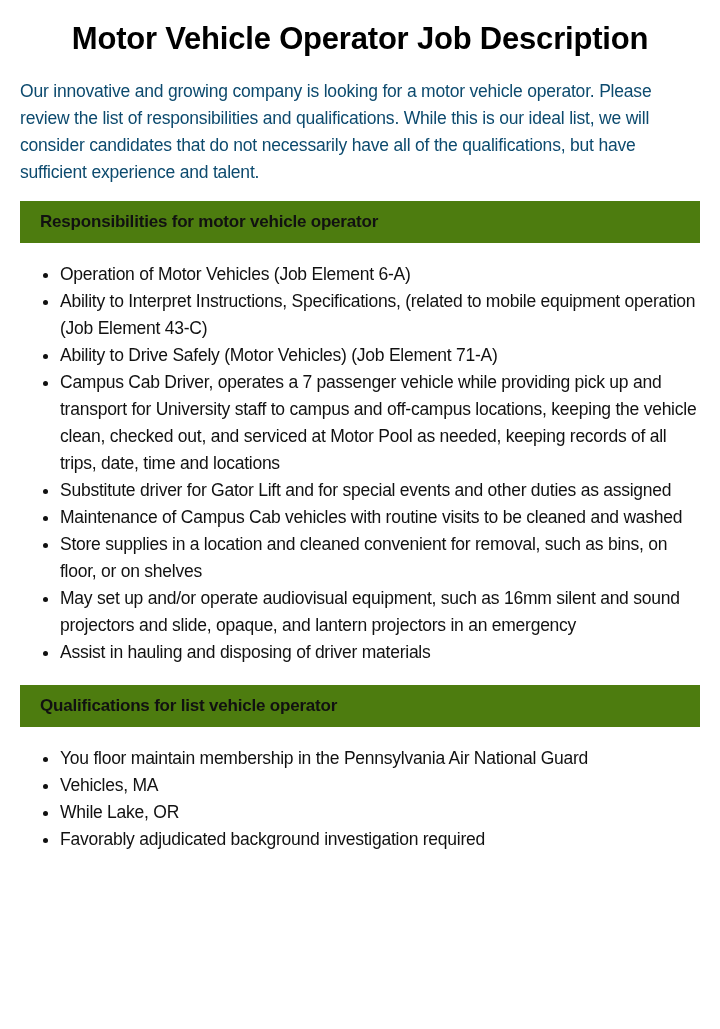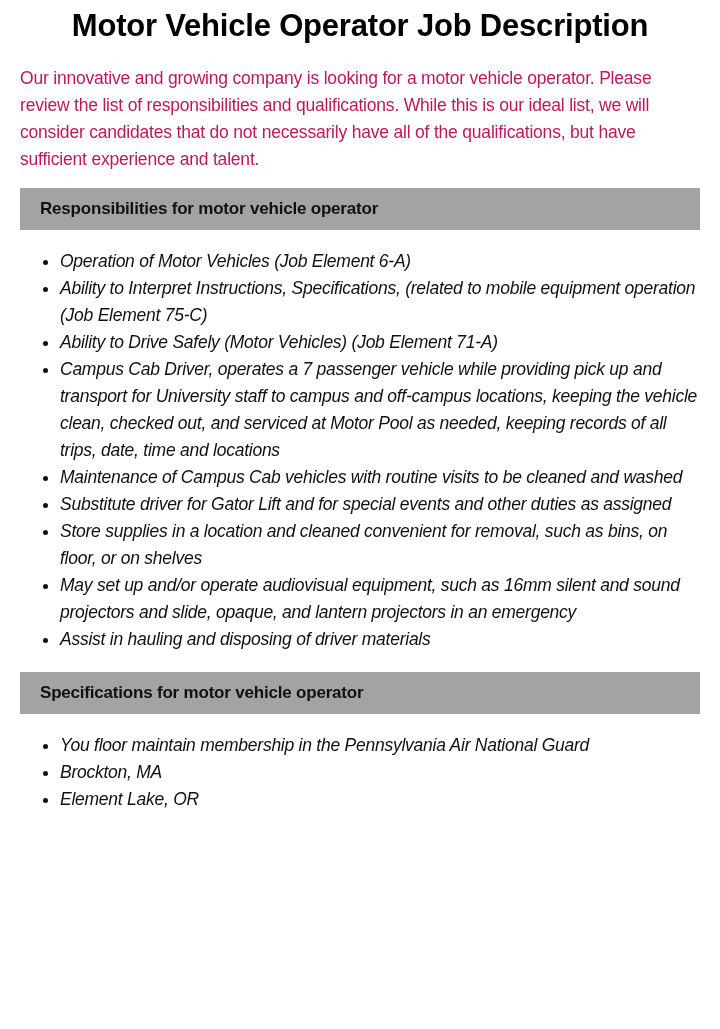--- a/index.html
+++ b/index.html
@@ -6,52 +6,51 @@
     body {
       width: 720px;
       height: 1029px;
       overflow: hidden;
       font-family: "Liberation Sans", sans-serif;
       color: #111111;
     }
     .page { padding: 0 20px 0 20px; }
     h1 {
       margin: 0;
-      padding-top: 5px;
+      padding-top: 18px;
       height: 42px;
       line-height: 42px;
       text-align: center;
       font-size: 31px;
       font-weight: bold;
       color: #000000;
       letter-spacing: -0.2px;
     }
     .intro {
       margin: 18px 0 0 0;
       font-size: 17.5px;
       line-height: 27px;
-      color: #be185d;
+      color: #0c4a6e;
       letter-spacing: -0.2px;
     }
     .section-header {
       margin-top: 15px;
-      background: #a3a3a3;
+      background: #4d7c0f;
       height: 42px;
       line-height: 42px;
       padding-left: 20px;
       font-size: 17px;
       font-weight: bold;
       color: #111111;
       letter-spacing: -0.2px;
     }
     ul {
       margin: 18px 0 0 0;
       padding: 0 0 0 40px;
       list-style: none;
-      font-style: italic;
     }
     li {
       position: relative;
       font-size: 17.5px;
       line-height: 27px;
       color: #111111;
       letter-spacing: -0.25px;
     }
     li::before {
       content: "";
@@ -68,29 +67,30 @@
 </head>
 <body>
 
 <div class="page">
   <h1>Motor Vehicle Operator Job Description</h1>
   <p class="intro">Our innovative and growing company is looking for a motor vehicle operator. Please review the list of responsibilities and qualifications. While this is our ideal list, we will consider candidates that do not necessarily have all of the qualifications, but have sufficient experience and talent.</p>
 
   <div class="section-header">Responsibilities for motor vehicle operator</div>
   <ul id="resp-list">
     <li>Operation of Motor Vehicles (Job Element 6-A)</li>
-    <li>Ability to Interpret Instructions, Specifications, (related to mobile equipment operation (Job Element 75-C)</li>
+    <li>Ability to Interpret Instructions, Specifications, (related to mobile equipment operation (Job Element 43-C)</li>
     <li>Ability to Drive Safely (Motor Vehicles) (Job Element 71-A)</li>
     <li>Campus Cab Driver, operates a 7 passenger vehicle while providing pick up and transport for University staff to campus and off-campus locations, keeping the vehicle clean, checked out, and serviced at Motor Pool as needed, keeping records of all trips, date, time and locations</li>
+    <li>Substitute driver for Gator Lift and for special events and other duties as assigned</li>
     <li>Maintenance of Campus Cab vehicles with routine visits to be cleaned and washed</li>
-    <li>Substitute driver for Gator Lift and for special events and other duties as assigned</li>
     <li>Store supplies in a location and cleaned convenient for removal, such as bins, on floor, or on shelves</li>
     <li>May set up and/or operate audiovisual equipment, such as 16mm silent and sound projectors and slide, opaque, and lantern projectors in an emergency</li>
     <li>Assist in hauling and disposing of driver materials</li>
   </ul>
 
-  <div class="section-header">Specifications for motor vehicle operator</div>
+  <div class="section-header">Qualifications for list vehicle operator</div>
   <ul>
     <li>You floor maintain membership in the Pennsylvania Air National Guard</li>
-    <li>Brockton, MA</li>
-    <li>Element Lake, OR</li>
+    <li>Vehicles, MA</li>
+    <li>While Lake, OR</li>
+    <li>Favorably adjudicated background investigation required</li>
   </ul>
 </div>
 
 </body></html>

